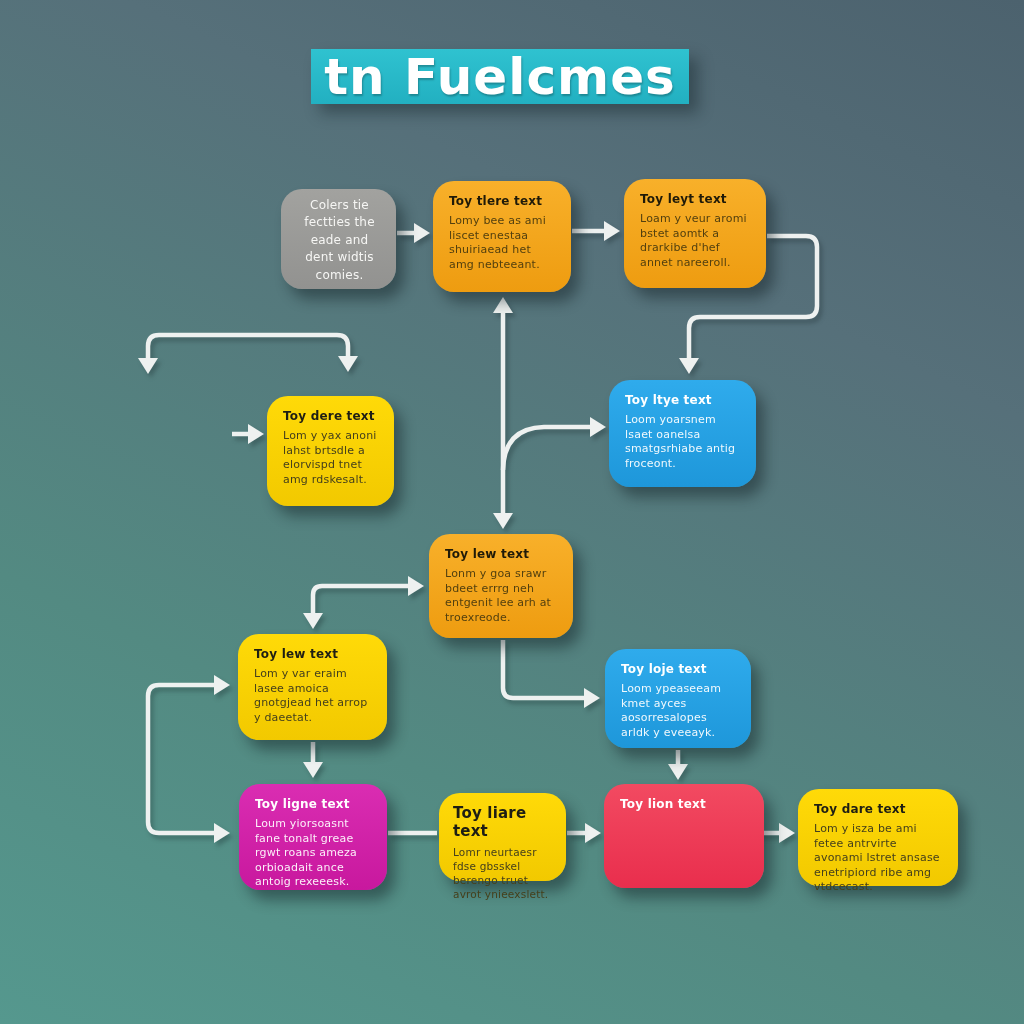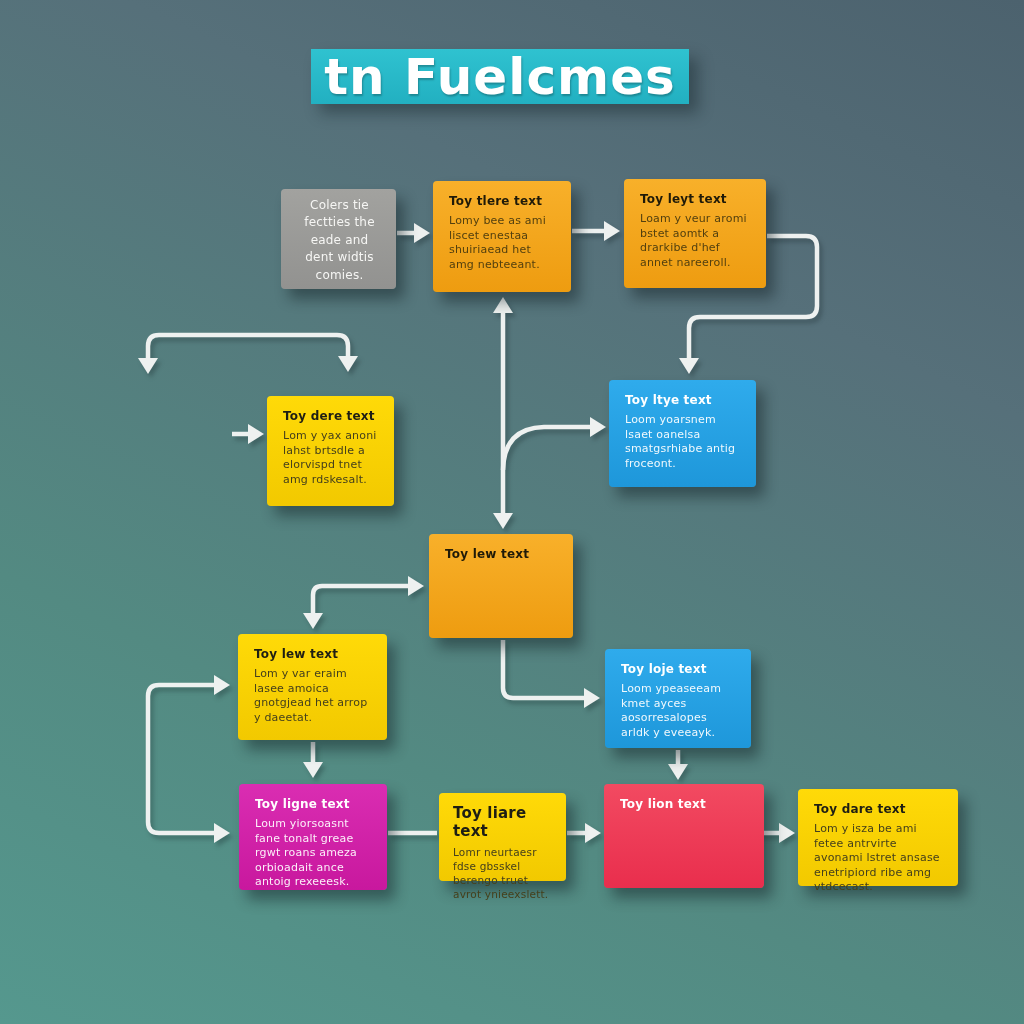--- a/index.html
+++ b/index.html
@@ -15,21 +15,21 @@
     position:absolute;left:311px;top:49px;width:378px;height:55px;
     background:linear-gradient(#2fc2d0,#22b0c1);
     display:flex;align-items:center;justify-content:center;
     box-shadow:9px 9px 14px rgba(15,30,35,.4);
   }
   .banner span{
     color:#fff;font-size:50px;font-weight:bold;letter-spacing:1px;
     text-shadow:1px 2px 2px rgba(0,0,0,.25);
   }
   .node{
-    position:absolute;border-radius:4px;box-sizing:border-box;
+    position:absolute;border-radius:21px;box-sizing:border-box;
     padding:13px 14px 10px 16px;
     box-shadow:8px 10px 14px rgba(15,28,34,.45);
   }
   .node-title{font-size:12px;font-weight:bold;margin-bottom:6px;letter-spacing:.2px;}
   .node-body{font-size:11px;line-height:1.32;letter-spacing:.2px;}
   .c-orange{background:linear-gradient(#f8b02a,#ee9c10);}
   .c-orange .node-title{color:#1f1a08;}
   .c-orange .node-body{color:#53400f;}
   .c-yellow{background:linear-gradient(#ffda08,#f2c900);}
   .c-yellow .node-title{color:#1e1e14;}
@@ -161,20 +161,21 @@
     <div class="node-body">Lom y yax anoni lahst brtsdle a elorvispd tnet amg rdskesalt.</div>
   </div>
 
   <div class="node c-blue n-blueA">
     <div class="node-title">Toy ltye text</div>
     <div class="node-body">Loom yoarsnem lsaet oanelsa smatgsrhiabe antig froceont.</div>
   </div>
 
   <div class="node c-orange n-orangeC">
     <div class="node-title">Toy lew text</div>
+    <div class="node-body">Lonm y goa srawr bdeet errrg neh entgenit lee arh at troexreode.</div>
   </div>
 
   <div class="node c-yellow n-yellowB">
     <div class="node-title">Toy lew text</div>
     <div class="node-body">Lom y var eraim lasee amoica gnotgjead het arrop y daeetat.</div>
   </div>
 
   <div class="node c-blue n-blueB">
     <div class="node-title">Toy loje text</div>
     <div class="node-body">Loom ypeaseeam kmet ayces aosorresalopes arldk y eveeayk.</div>

